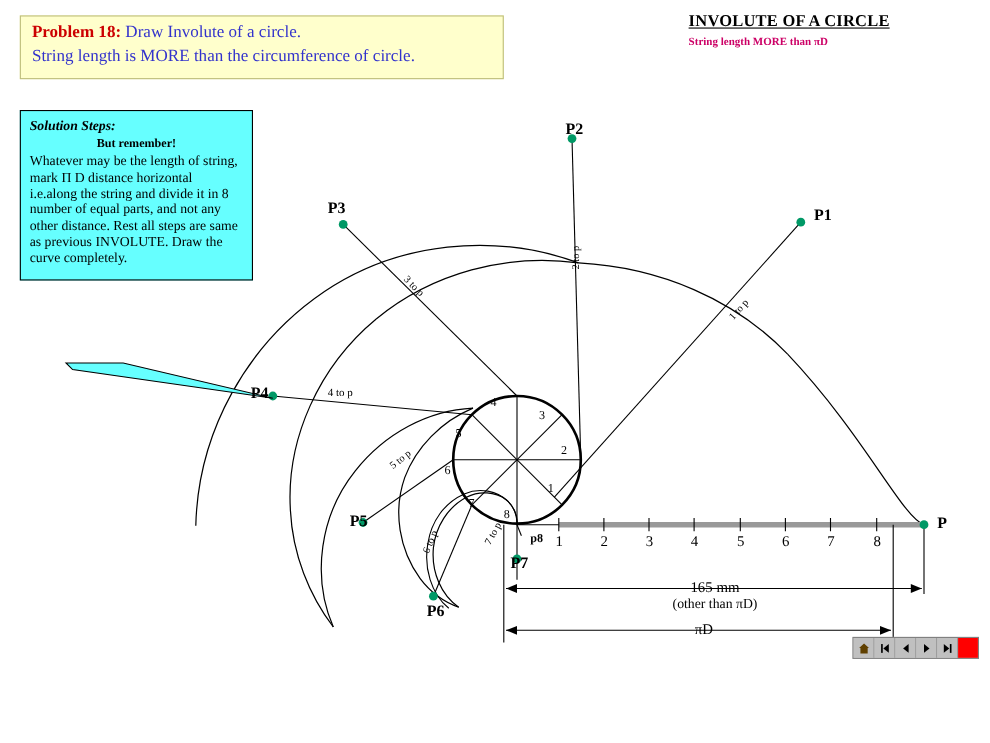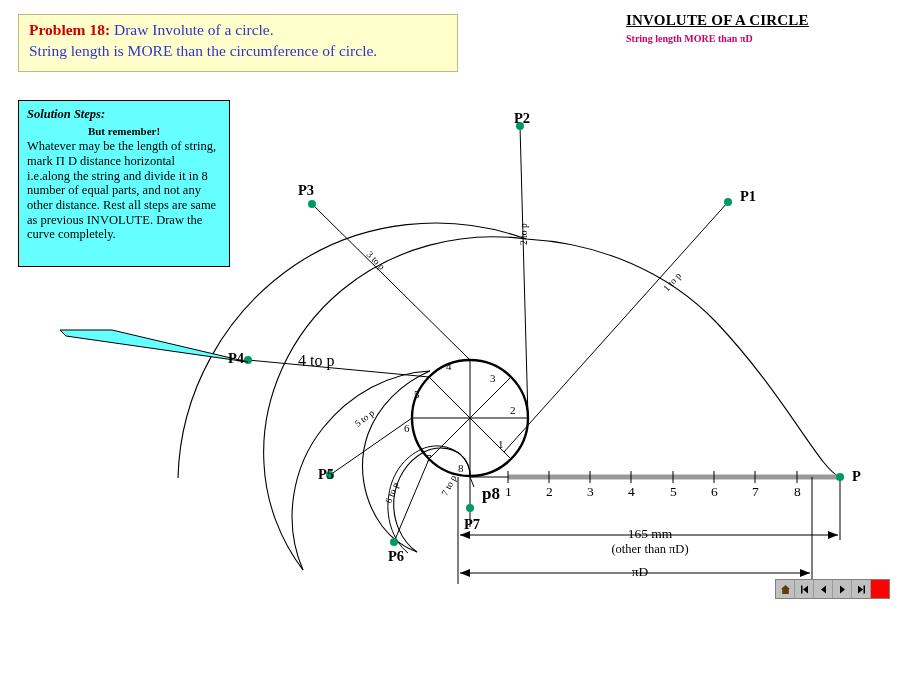--- a/index.html
+++ b/index.html
@@ -77,21 +77,21 @@
   }
 
   
   #callout {
     position: absolute;
     left: 18px; top: 100px;
     width: 212px;
     background: #66ffff;
     border: 1px solid #000000;
     box-sizing: border-box;
-    padding: 6px 8px 24px 8px;
+    padding: 6px 8px 12px 8px;
     font-size: 12.5px;
     line-height: 1.17;
     color: #000000;
   }
   #callout .head {
     font-style: italic;
     font-weight: bold;
     font-size: 12.5px;
     margin-bottom: 2px;
   }
@@ -424,32 +424,32 @@
   </div>
 
   <div class="lbl pt" style="left:318px; top:466px;">
     <span>P</span><span class="sub">5</span>
   </div>
 
   <div class="lbl pt" style="left:388px; top:548px;">
     <span>P</span><span class="sub">6</span>
   </div>
 
-  <div class="lbl pt" style="left:464px; top:516px;">
+  <div class="lbl pt" style="left:464px; top:504px;">
     <span>P</span><span class="sub">7</span>
   </div>
 
-  <div class="lbl pt" style="left:482px; top:484px; font-size:17px;">
+  <div class="lbl pt" style="left:482px; top:484px; font-size:11px;">
     <span>p</span><span class="sub">8</span>
   </div>
 
   <div class="rot" style="left:665px; top:285px; transform:rotate(-48deg);">1 to p</div>
   <div class="rot" style="left:524px; top:240px; transform:rotate(-90deg);">2 to p</div>
   <div class="rot" style="left:368px; top:248px; transform:rotate(45deg);">3 to p</div>
-  <div class="rot" style="left:298px; top:352px; transform:rotate(0deg); font-size:16px;">4 to p</div>
+  <div class="rot" style="left:298px; top:352px; transform:rotate(0deg); font-size:10px;">4 to p</div>
   <div class="rot" style="left:356px; top:420px; transform:rotate(-38deg);">5 to p</div>
   <div class="rot" style="left:388px; top:498px; transform:rotate(-68deg);">6 to p</div>
   <div class="rot" style="left:444px; top:490px; transform:rotate(-62deg);">7 to p</div>
 
   <div class="lbl small" style="left:498px; top:438px;">1</div>
   <div class="lbl small" style="left:510px; top:404px;">2</div>
   <div class="lbl small" style="left:490px; top:372px;">3</div>
   <div class="lbl small" style="left:446px; top:360px;">4</div>
   <div class="lbl small" style="left:414px; top:388px;">5</div>
   <div class="lbl small" style="left:404px; top:422px;">6</div>

